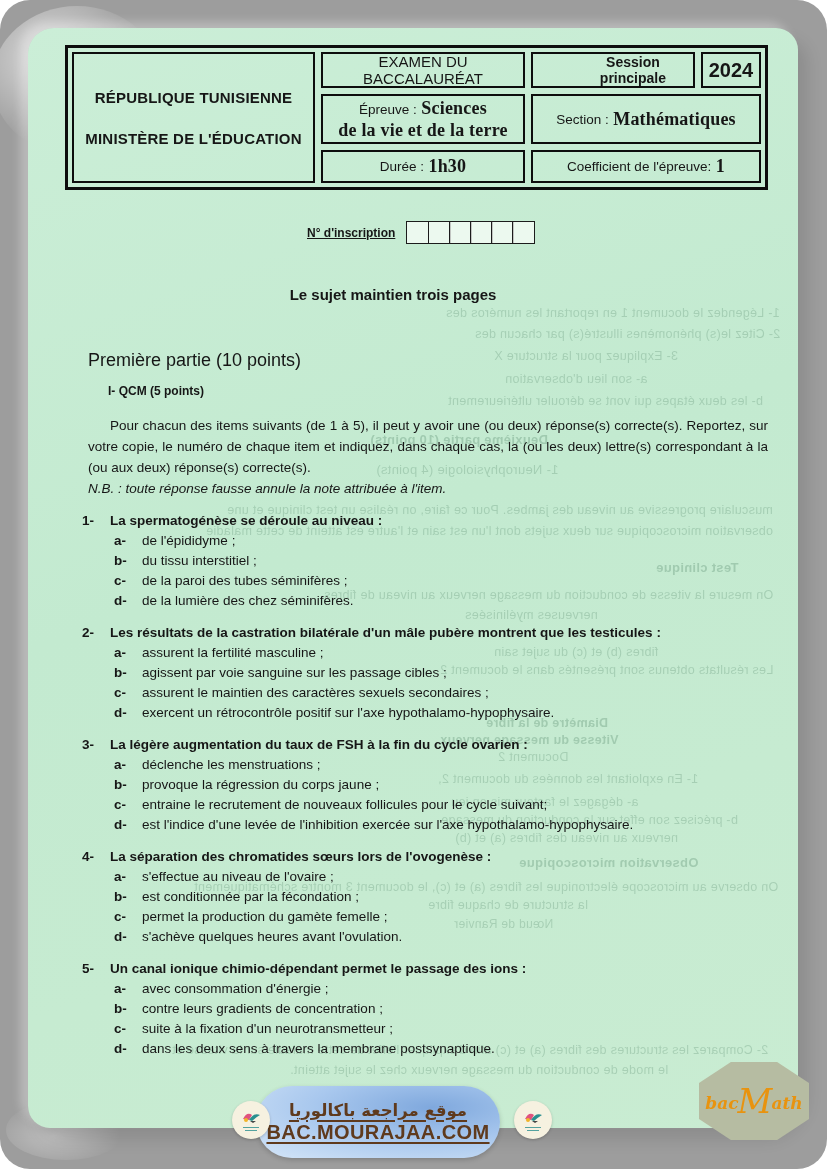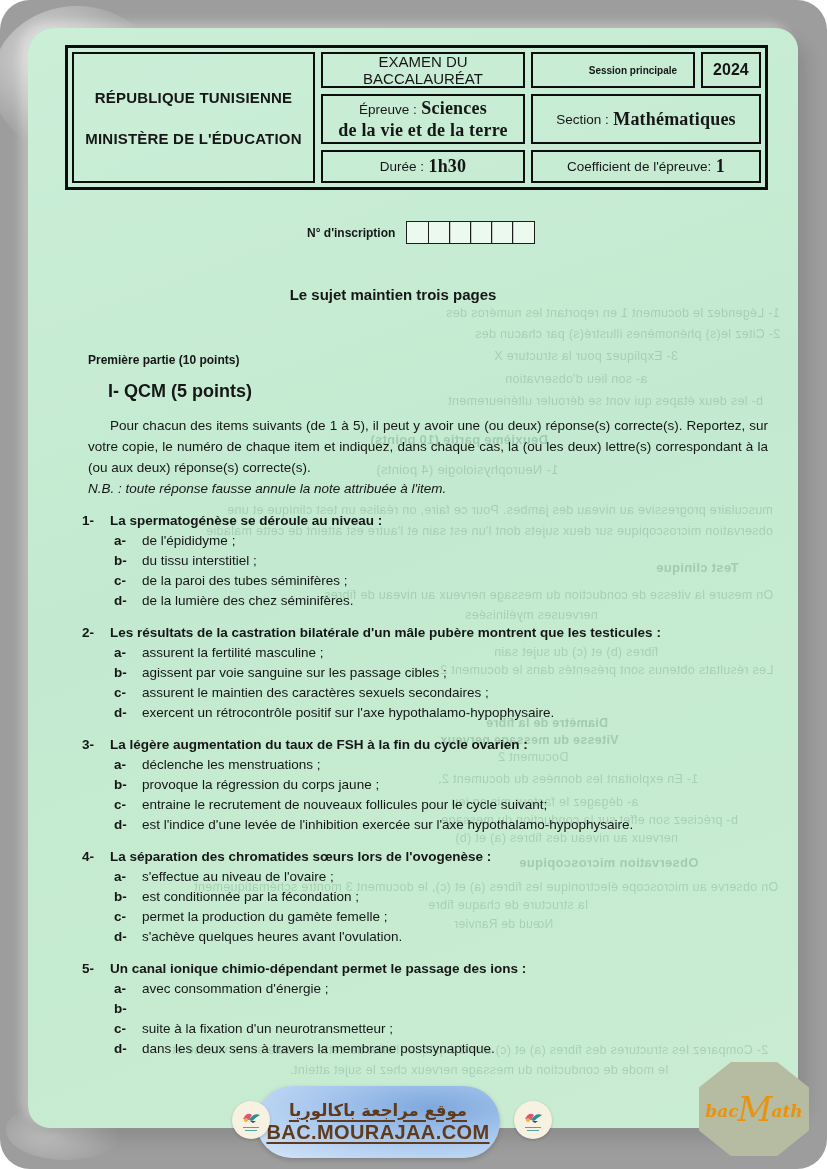--- a/index.html
+++ b/index.html
@@ -34,37 +34,37 @@
   
   .hdr{position:absolute;left:37px;top:17px;width:703px;height:145px;border:3px solid #0d0d0d;
     padding:4px;display:grid;grid-template-columns:243px 204px 1fr;grid-template-rows:36px 50px 33px;gap:6px;}
   .cell{border:2px solid #0d0d0d;display:flex;align-items:center;justify-content:center;text-align:center;}
   .cell-left{grid-row:1 / span 3;flex-direction:column;gap:24px;font-weight:bold;font-size:15px;letter-spacing:.2px;}
   .lbl{font-size:13.5px;}
   .val{font-family:"Liberation Serif",serif;font-weight:bold;font-size:18px;letter-spacing:.2px;}
   .cell-exam{font-weight:normal;font-size:15px;}
   .cell-epreuve{flex-direction:column;line-height:1.25;}
   .row1-right{display:flex;gap:6px;}
-  .cell-session{flex:1.6;font-weight:bold;font-size:10px;padding-left:40px;}
-  .cell-year{flex:.75;font-weight:bold;font-size:16px;}
+  .cell-session{flex:1.6;font-weight:bold;font-size:14px;padding-left:40px;}
+  .cell-year{flex:.75;font-weight:bold;font-size:20px;}
   .row1-right .cell{height:100%;}
 
   
-  .inscription{position:absolute;left:279px;top:193px;display:flex;align-items:center;gap:11px;}
+  .inscription{position:absolute;left:279px;top:193px;display:flex;align-items:center;gap:11px;text-decoration:underline;}
   .insc-label{font-weight:bold;font-size:12px;}
   .insc-boxes{display:flex;}
   .insc-box{width:23px;height:23px;border:1.8px solid #1c1c1c;margin-left:-1.8px;background:rgba(248,253,248,.75);}
   .insc-box:first-child{margin-left:0;}
 
   .notice{position:absolute;left:0;right:40px;top:258px;text-align:center;font-weight:bold;font-size:15px;}
 
   
   .content{position:absolute;left:60px;right:30px;top:322px;font-size:13.5px;line-height:21px;}
-  .part-title{font-weight:bold;font-size:12px;}
-  .qcm-title{font-weight:bold;font-size:18px;margin:10px 0 13px 20px;}
+  .part-title{font-weight:normal;font-size:18px;}
+  .qcm-title{font-weight:bold;font-size:12px;margin:10px 0 13px 20px;}
   .intro{margin-top:12px;text-align:justify;text-indent:22px;line-height:21px;}
   .nb{font-weight:normal;font-style:italic;line-height:21px;}
   #questions{margin-top:6px;}
   .question{margin-top:12px;}
   .q-head{display:flex;line-height:20px;}
   .q-num{font-weight:bold;width:28px;flex:0 0 28px;margin-left:-6px;}
   .q-text{font-weight:bold;}
   .opt{display:flex;line-height:20px;}
   .opt-letter{font-weight:bold;width:28px;flex:0 0 28px;margin-left:26px;}
 
@@ -75,21 +75,21 @@
     box-shadow:0 2px 5px rgba(0,0,0,.18);}
   .pill .ar{direction:rtl;font-family:"DejaVu Sans",sans-serif;font-weight:bold;font-size:16.5px;
     color:var(--accent-maroon);text-decoration:underline;text-underline-offset:4px;text-decoration-thickness:1.5px;}
   .pill .url{font-weight:bold;font-size:20px;color:var(--accent-maroon);letter-spacing:.4px;
     text-decoration:underline;text-underline-offset:3px;text-decoration-thickness:2px;}
   .badge{position:absolute;width:38px;height:38px;border-radius:50%;background:#f6f1e0;
     display:flex;flex-direction:column;align-items:center;justify-content:center;box-shadow:0 1px 3px rgba(0,0,0,.2);}
   .badge-left{left:232px;top:1101px;}
   .badge-right{left:514px;top:1101px;}
   .badge .tline{width:16px;height:1.5px;background:#2a8f8f;margin-top:1.5px;opacity:.8;}
-  .octagon{position:absolute;left:699px;top:1062px;width:110px;height:94px;background:#b6bca2;
+  .octagon{position:absolute;left:699px;top:1062px;width:110px;height:78px;background:#b6bca2;
     clip-path:polygon(29% 0,71% 0,100% 27%,100% 73%,71% 100%,29% 100%,0 73%,0 27%);
     display:flex;align-items:center;justify-content:center;}
   .bm{font-family:"DejaVu Serif",serif;font-style:italic;color:var(--bacmath-orange);font-size:17px;font-weight:bold;line-height:1;}
   .bm .bigM{font-size:34px;font-weight:normal;vertical-align:-4px;margin:0 -1px;}
 </style>
 </head>
 <body>
 
 <div class="frame">
   <div class="bg"></div>
@@ -276,20 +276,21 @@
             <div class="q-head">
               <span class="q-num">5-</span>
               <span class="q-text">Un canal ionique chimio-dépendant permet le passage des ions :</span>
             </div>
             <div class="opt">
               <span class="opt-letter">a-</span>
               <span class="opt-text">avec consommation d'énergie ;</span>
             </div>
             <div class="opt">
               <span class="opt-letter">b-</span>
+              <span class="opt-text">contre leurs gradients de concentration ;</span>
             </div>
             <div class="opt">
               <span class="opt-letter">c-</span>
               <span class="opt-text">suite à la fixation d'un neurotransmetteur ;</span>
             </div>
             <div class="opt">
               <span class="opt-letter">d-</span>
               <span class="opt-text">dans les deux sens à travers la membrane postsynaptique.</span>
             </div>
           </div>

